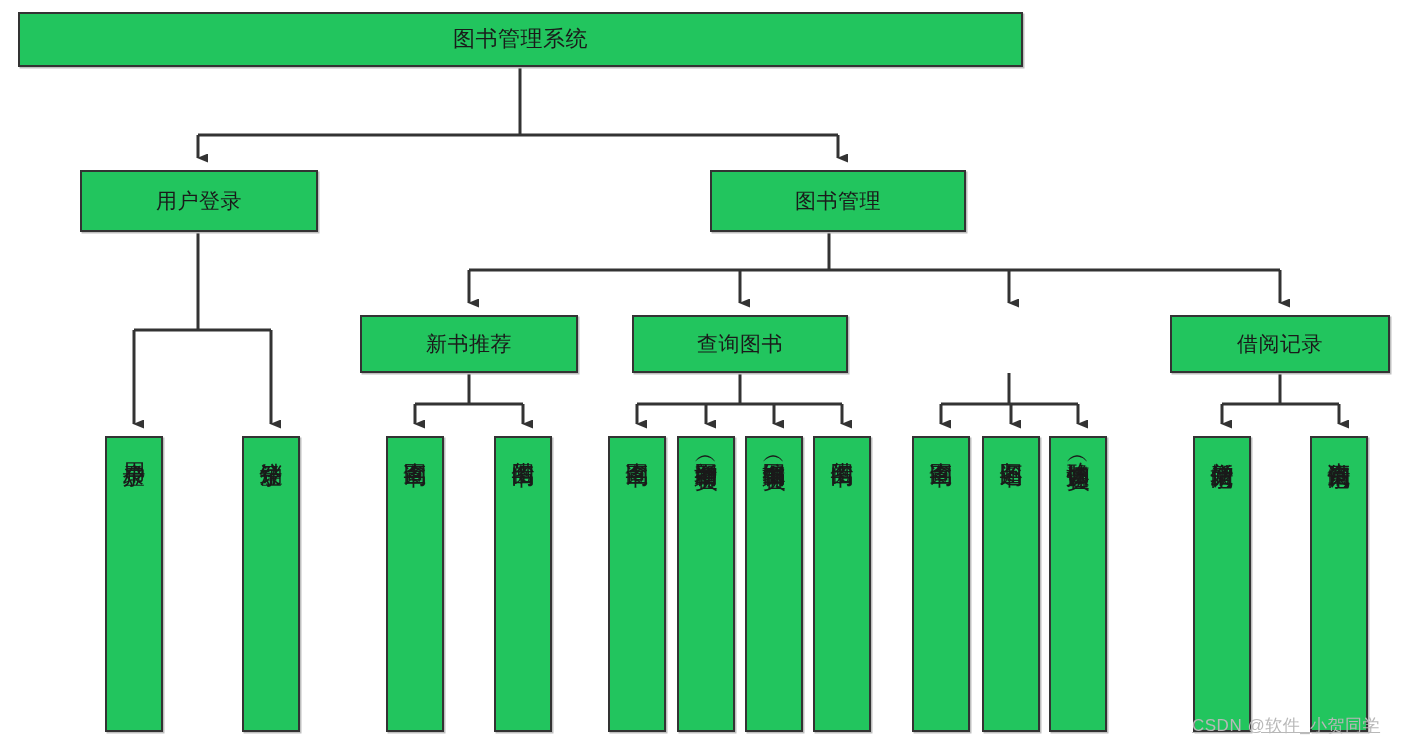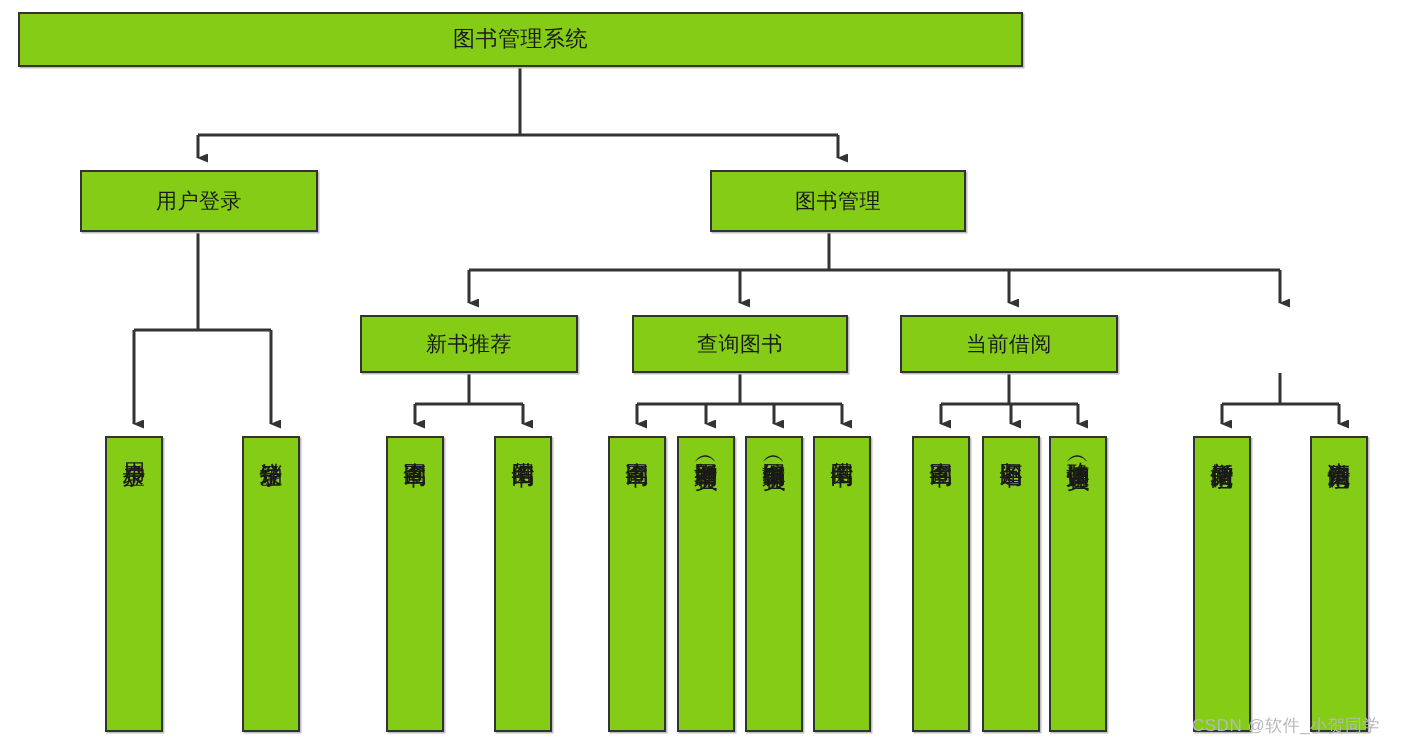--- a/index.html
+++ b/index.html
@@ -20,21 +20,21 @@
     left: 0;
     top: 0;
     width: 1405px;
     height: 747px;
     pointer-events: none;
   }
   .node {
     position: absolute;
     box-sizing: border-box;
     border: 2px solid #333333;
-    background: #84cc16;
+    background: #22c55e;
     display: flex;
     align-items: center;
     justify-content: center;
     color: #1a1a1a;
     box-shadow: 1.5px 1.5px 0 #bfbfbf;
   }
   .node .label {
     white-space: nowrap;
     line-height: 1.12;
   }
@@ -58,20 +58,21 @@
     letter-spacing: 1px;
   }
   .watermark {
     position: absolute;
     left: 1192px;
     top: 714px;
     font-size: 17px;
     color: #b8b8b8;
     white-space: nowrap;
     letter-spacing: 0.5px;
+    text-decoration: underline;
   }
 </style>
 </head>
 <body>
 
 <div id="canvas">
 
   <svg class="connectors" viewBox="0 0 1405 747">
     <defs>
       <marker id="arrow" markerWidth="9" markerHeight="11" refX="4.5" refY="10" orient="auto" markerUnits="userSpaceOnUse">
@@ -132,22 +133,22 @@
   <div class="node horiz" style="left:710px; top:170px; width:256px; height:62px;">
     <span class="label">图书管理</span>
   </div>
 
   <div class="node horiz" style="left:360px; top:315px; width:218px; height:58px;text-align:right;">
     <span class="label">新书推荐</span>
   </div>
   <div class="node horiz" style="left:632px; top:315px; width:216px; height:58px;">
     <span class="label">查询图书</span>
   </div>
-  <div class="node horiz" style="left:900px; top:315px; width:218px; height:58px;">
-    <span class="label">当前借阅</span>
+  <div class="node horiz" style="left:1170px; top:315px; width:220px; height:58px;">
+    <span class="label">借阅记录</span>
   </div>
 
   <div class="node vert" style="left:105px; top:436px; width:58px; height:296px;">
     <span class="label">用户登录</span>
   </div>
   <div class="node vert" style="left:242px; top:436px; width:58px; height:296px;">
     <span class="label">注销登录</span>
   </div>
 
   <div class="node vert" style="left:386px; top:436px; width:58px; height:296px;">

